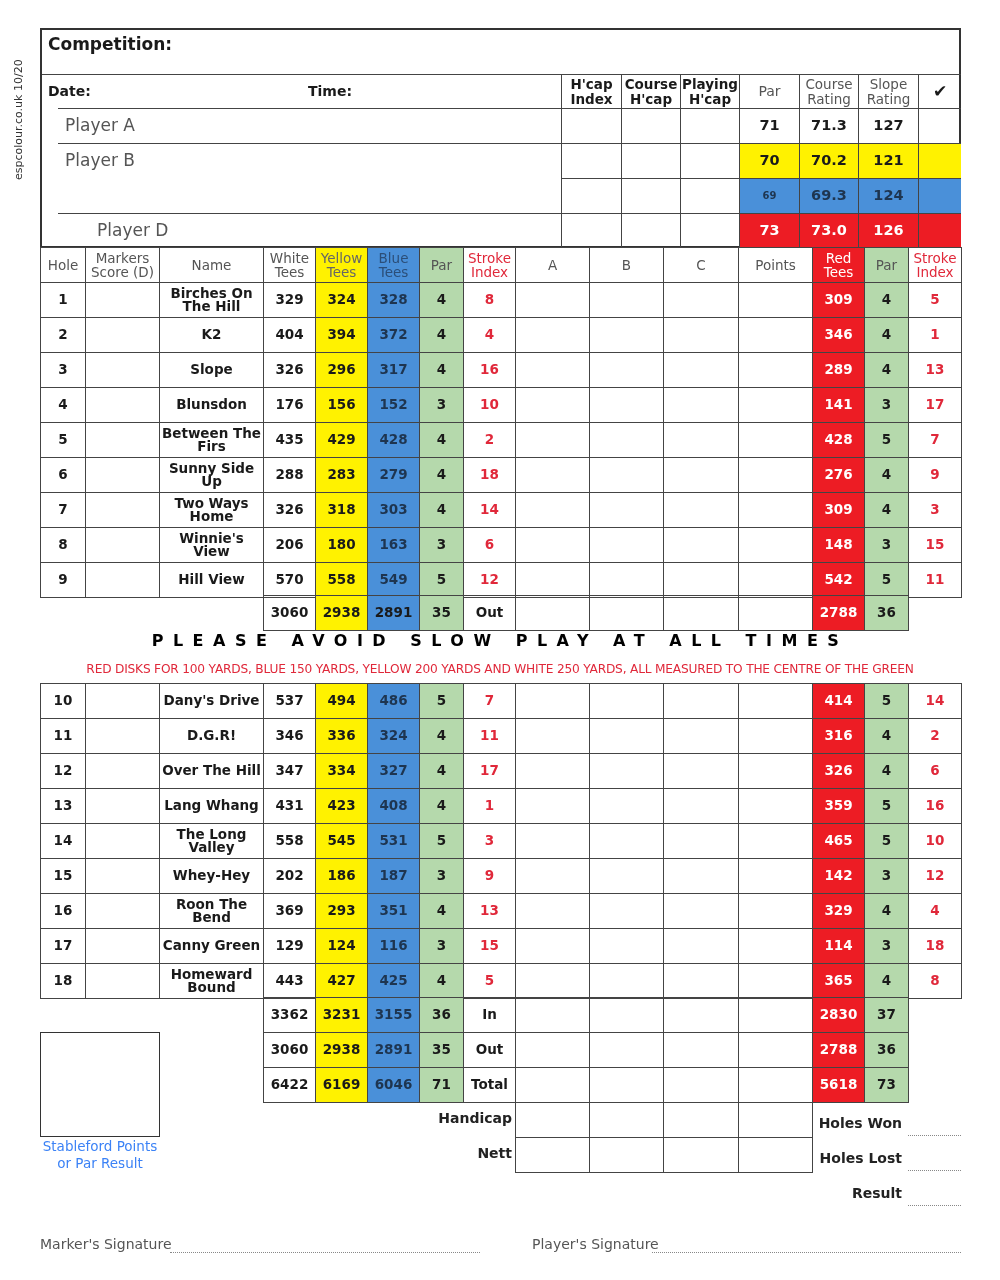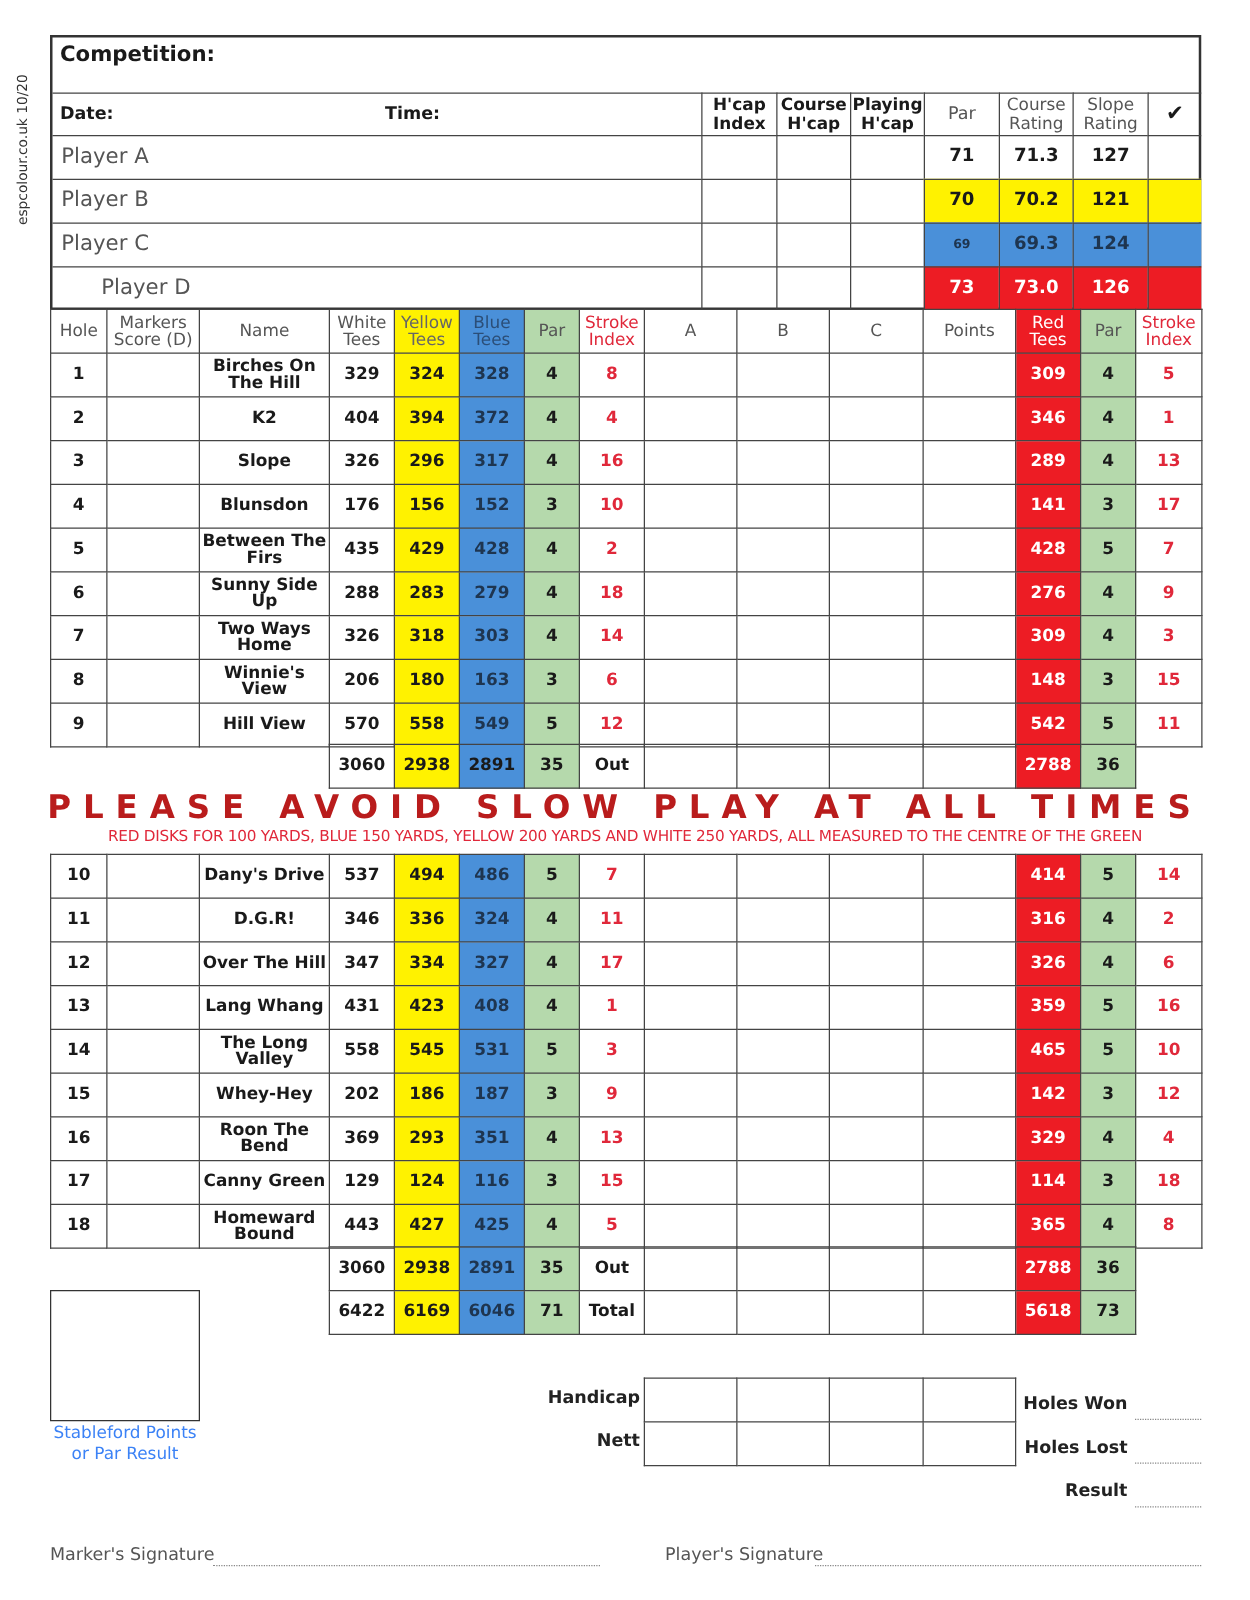--- a/index.html
+++ b/index.html
@@ -12,39 +12,39 @@
                display: flex; align-items: center; }
   
   .hdr { position: absolute; left: 40px; top: 28px; width: 921px; height: 220px;
          border: 2px solid #333; box-sizing: border-box; }
   .cell { position: absolute; box-sizing: border-box; display: flex; align-items: center; justify-content: center;
           text-align: center; line-height: 1.05; }
   .bl { border-left: 1.5px solid #444; }
   .bt { border-top: 1.5px solid #444; }
   .bold { font-weight: bold; }
   .light { color: #555; font-weight: normal; }
-  .player-label { justify-content: flex-start; padding-left: 7px; font-size: 17px; color: #555; }
+  .player-label { justify-content: flex-start; padding-left: 7px; font-size: 17px; color: #555; margin-left: 16px; }
   .y { background: #fff200; }
   .b { background: #4a90d9; }
   .g { background: #b5d9ac; }
   .r { background: #ed1c24; }
   .redtxt { color: #e0283a; }
   .whitetxt { color: #ffffff; }
   
   table.score { position: absolute; border-collapse: collapse; table-layout: fixed; }
   table.score td { border: 1.3px solid #444; text-align: center; vertical-align: middle; padding: 0;
                    font-size: 13.5px; font-weight: bold; box-sizing: border-box; line-height: 1.0; }
   table.score td.name { font-size: 13.5px; }
   table.score td.hd { font-weight: normal; color: #555; font-size: 13.5px; line-height: 1.05; }
   table.score td.hd.y { color: #666; }
   table.score td.hd.b { color: #2b4e78; }
   table.score td.hd.r { color: #ffffff; }
   table.score td.hd.redtxt { color: #e0283a; }
   .banner { position: absolute; left: 0; width: 1000px; text-align: center; }
-  .banner-main { top: 631px; font-size: 26px; font-weight: bold; letter-spacing: 9.5px; color: #b91c1c; }
+  .banner-main { top: 631px; font-size: 16px; font-weight: bold; letter-spacing: 9.5px; color: #000000; }
   .banner-sub { top: 662px; font-size: 12.2px; color: #e0283a; letter-spacing: -0.2px; }
   .dots { border-bottom: 1.5px dotted #888; position: absolute; height: 0; }
   .label-plain { position: absolute; font-size: 14px; color: #555; }
   .label-bold { position: absolute; font-size: 14px; font-weight: bold; color: #222; text-align: right; }
 </style>
 </head>
 <body>
 
 <div class="side-text">espcolour.co.uk  10/20</div>
 
@@ -77,21 +77,20 @@
 
   <div class="cell player-label bt" style="left:0;top:113px;width:519px;height:35px;">Player B</div>
   <div class="cell bt bl" style="left:519px;top:113px;width:60px;height:35px;"></div>
   <div class="cell bt bl" style="left:579px;top:113px;width:59px;height:35px;"></div>
   <div class="cell bt bl" style="left:638px;top:113px;width:59px;height:35px;"></div>
   <div class="cell bold bt bl y" style="left:697px;top:113px;width:60px;height:35px;font-size:14.5px;">70</div>
   <div class="cell bold bt bl y" style="left:757px;top:113px;width:59px;height:35px;font-size:14.5px;">70.2</div>
   <div class="cell bold bt bl y" style="left:816px;top:113px;width:60px;height:35px;font-size:14.5px;">121</div>
   <div class="cell bt bl y" style="left:876px;top:113px;width:43px;height:35px;"></div>
 
-  <div class="cell player-label bt" style="left:0;top:148px;width:519px;height:35px;">Player C</div>
   <div class="cell bt bl" style="left:519px;top:148px;width:60px;height:35px;"></div>
   <div class="cell bt bl" style="left:579px;top:148px;width:59px;height:35px;"></div>
   <div class="cell bt bl" style="left:638px;top:148px;width:59px;height:35px;"></div>
   <div class="cell bold bt bl b" style="left:697px;top:148px;width:60px;height:35px;font-size:10px;color:#1e3550;">69</div>
   <div class="cell bold bt bl b" style="left:757px;top:148px;width:59px;height:35px;font-size:14.5px;color:#1e3550;">69.3</div>
   <div class="cell bold bt bl b" style="left:816px;top:148px;width:60px;height:35px;font-size:14.5px;color:#1e3550;">124</div>
   <div class="cell bt bl b" style="left:876px;top:148px;width:43px;height:35px;"></div>
 
   <div class="cell player-label bt" style="left:0;top:183px;width:519px;height:35px;padding-left:39px;">Player D</div>
   <div class="cell bt bl" style="left:519px;top:183px;width:60px;height:35px;"></div>
@@ -515,20 +514,33 @@
       <col style="width:52px">
     <col style="width:74px">
       <col style="width:74px">
       <col style="width:75px">
       <col style="width:74px">
     <col style="width:52px">
       <col style="width:44px">
   </colgroup>
   <tbody id="totals-body">
       <tr style="height: 35px;">
+        <td>3362</td>
+        <td class="y">3231</td>
+        <td class="b" style="color: rgb(30, 53, 80);">3155</td>
+        <td class="g">36</td>
+        <td>In</td>
+        <td></td>
+        <td></td>
+        <td></td>
+        <td></td>
+        <td class="r whitetxt">2830</td>
+        <td class="g">37</td>
+      </tr>
+      <tr style="height: 35px;">
         <td>3060</td>
         <td class="y">2938</td>
         <td class="b" style="color: rgb(30, 53, 80);">2891</td>
         <td class="g">35</td>
         <td>Out</td>
         <td></td>
         <td></td>
         <td></td>
         <td></td>
         <td class="r whitetxt">2788</td>

